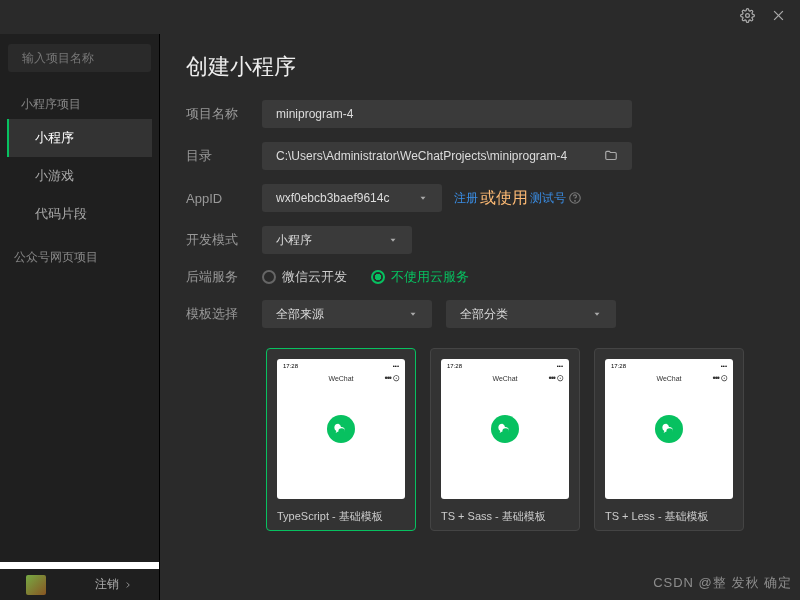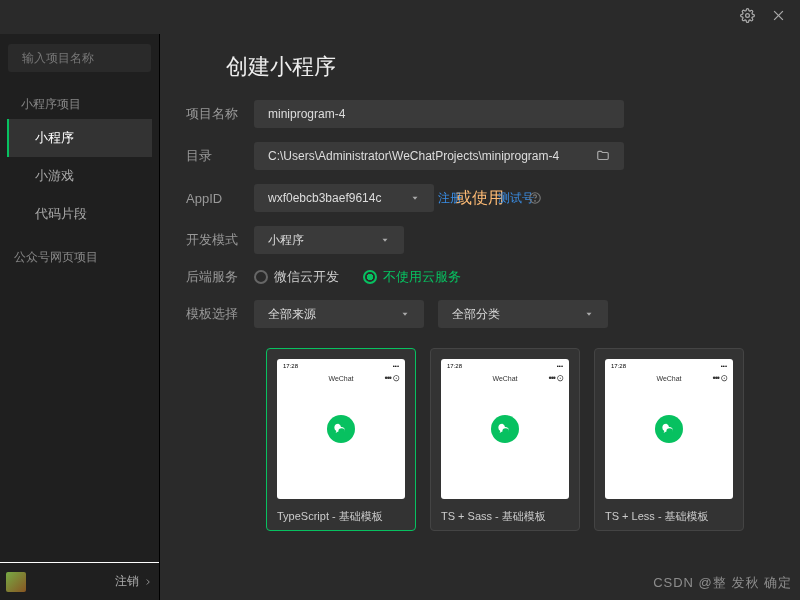--- a/index.html
+++ b/index.html
@@ -58,40 +58,40 @@
       font-size: 13px;
     }
     .side-item.active {
       background: #333;
       color: #fff;
       border-left: 2px solid #07C160;
       padding-left: 26px;
     }
     .sidebar-footer {
       margin-top: auto;
-      border-top: 1px solid #ffffff;
+      border-top: 7px solid #ffffff;
       height: 38px;
       display: flex;
       align-items: center;
-      padding: 0 6px;
+      padding: 0 26px;
       gap: 10px;
     }
     .avatar {
       width: 20px; height: 20px;
       background: linear-gradient(135deg,#7a4,#852);
       border-radius: 2px;
     }
     .logout { margin-left: auto; color: #aaa; display: flex; align-items: center; gap: 4px; cursor: pointer; font-size: 12px; }
     .main { flex: 1; padding: 18px 26px 0; overflow: hidden; display:flex; flex-direction:column; }
-    .main h1 { color: #eee; font-weight: 400; font-size: 22px; margin-bottom: 18px; margin-left: 40px; }
+    .main h1 { color: #eee; font-weight: 400; font-size: 22px; margin-bottom: 18px; }
     .form-row {
       display: flex;
       align-items: center;
       margin-bottom: 14px;
-      gap: 4px;
+      gap: 12px;
     }
     .form-label { width: 64px; color: #999; font-size: 13px; }
     .text-input, .select-box {
       background: #3a3a3a;
       border: none;
       border-radius: 3px;
       height: 28px;
       color: #ddd;
       padding: 0 14px;
       font-size: 12px;

